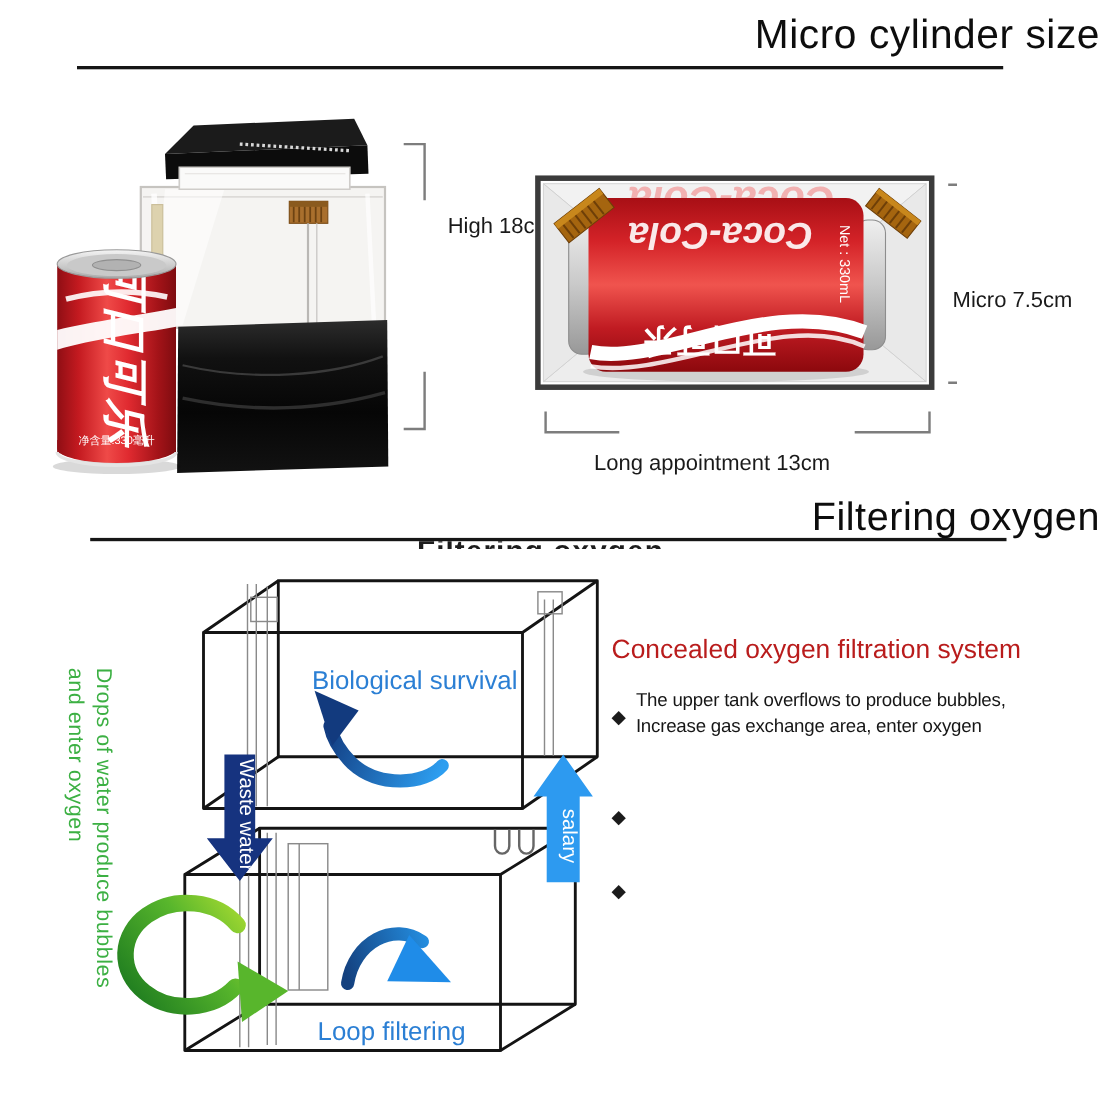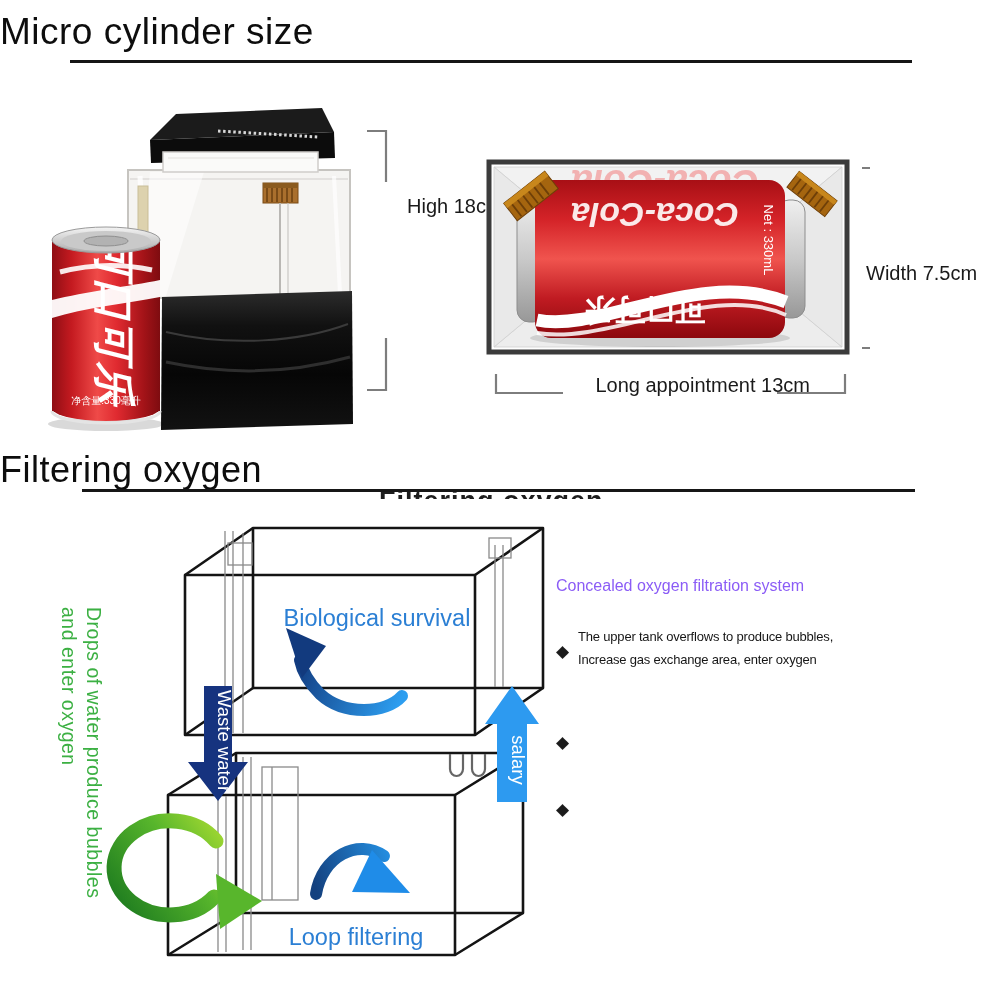--- a/index.html
+++ b/index.html
@@ -1,30 +1,30 @@
 <!DOCTYPE html>
 <html><head>
 <meta charset="utf-8">
 <style>
   html,body{margin:0;padding:0;background:#fff;}
   .canvas{position:relative;width:1000px;height:1000px;background:#ffffff;overflow:hidden;
           font-family:"Liberation Sans", sans-serif;color:#111;}
   .abs{position:absolute;}
-  .sec-title{width:100%;text-align:left;font-size:37px;color:#0d0d0d;letter-spacing:0.5px;}
+  .sec-title{width:100%;text-align:right;font-size:37px;color:#0d0d0d;letter-spacing:0.5px;}
   .rule{background:#161616;height:3px;}
   .dim-label{font-size:20px;color:#1a1a1a;white-space:nowrap;}
   .clip-band{overflow:hidden;height:7px;width:306px;}
   .clip-band span{display:block;margin-top:-6px;font-size:27px;font-weight:bold;color:#1d1d1d;letter-spacing:1px;}
   .side-note{writing-mode:vertical-rl;white-space:pre-line;font-size:19.5px;line-height:25px;
              color:#3cb043;letter-spacing:0.5px;}
-  .info-heading{font-size:16px;color:#8b5cf6;white-space:nowrap;}
+  .info-heading{font-size:24px;color:#b91c1c;white-space:nowrap;}
   .bullets{width:440px;}
   .bullet{display:flex;align-items:flex-start;}
   .bullet .marker{font-size:17px;color:#1b1b1b;margin-right:9px;flex:0 0 auto;}
-  .bullet .btext{font-size:13px;line-height:22.5px;color:#161616;white-space:pre-line;letter-spacing:-0.2px;}
+  .bullet .btext{font-size:17px;line-height:22.5px;color:#161616;white-space:pre-line;letter-spacing:-0.2px;}
   .bullet1 .marker{margin-top:15px;}
   .bullet2 .marker{margin-top:8px;}
   .bullet3 .marker{margin-top:11px;}
   .bullet1{margin-bottom:53px;}
   .bullet2{margin-bottom:35px;}
   svg{display:block;}
   svg text{font-family:"Liberation Sans", sans-serif;}
 </style>
 </head>
 <body>
@@ -177,22 +177,22 @@
           <line x1="815" y1="189" x2="815" y2="203"></line>
         <line x1="822" y1="189" x2="822" y2="203"></line>
           <line x1="829" y1="189" x2="829" y2="203"></line>
       </g>
     </g>
 
     <path d="M862,168 H885 V186 M885,330 V348 H862" stroke="#7d7d7d" stroke-width="2.2" fill="none"></path>
     <path d="M496,374 V393 H563 M777,393 H845 V374" stroke="#7d7d7d" stroke-width="2.2" fill="none"></path>
   </svg>
 
-  <div class="abs dim-label" style="left:866px;top:262px;">Width 7.5cm</div>
-  <div class="abs dim-label" style="left:540px;top:374px;width:270px;text-align:right;">Long appointment 13cm</div>
+  <div class="abs dim-label" style="left:866px;top:262px;">Micro 7.5cm</div>
+  <div class="abs dim-label" style="left:540px;top:410px;width:270px;text-align:left;">Long appointment 13cm</div>
 
   <div class="abs sec-title" style="top:449px;left:0;font-size:36px;">Filtering oxygen</div>
   <div class="abs rule" style="left:82px;top:489px;width:833px;"></div>
   <div class="abs clip-band" style="left:379px;top:492px;">
     <span>Filtering oxygen</span>
   </div>
 
   <svg class="abs" style="left:55px;top:515px;" width="505" height="480" viewBox="55 515 505 480">
     <defs>
       <linearGradient id="agrad1" gradientUnits="userSpaceOnUse" x1="404" y1="694" x2="300" y2="650">

